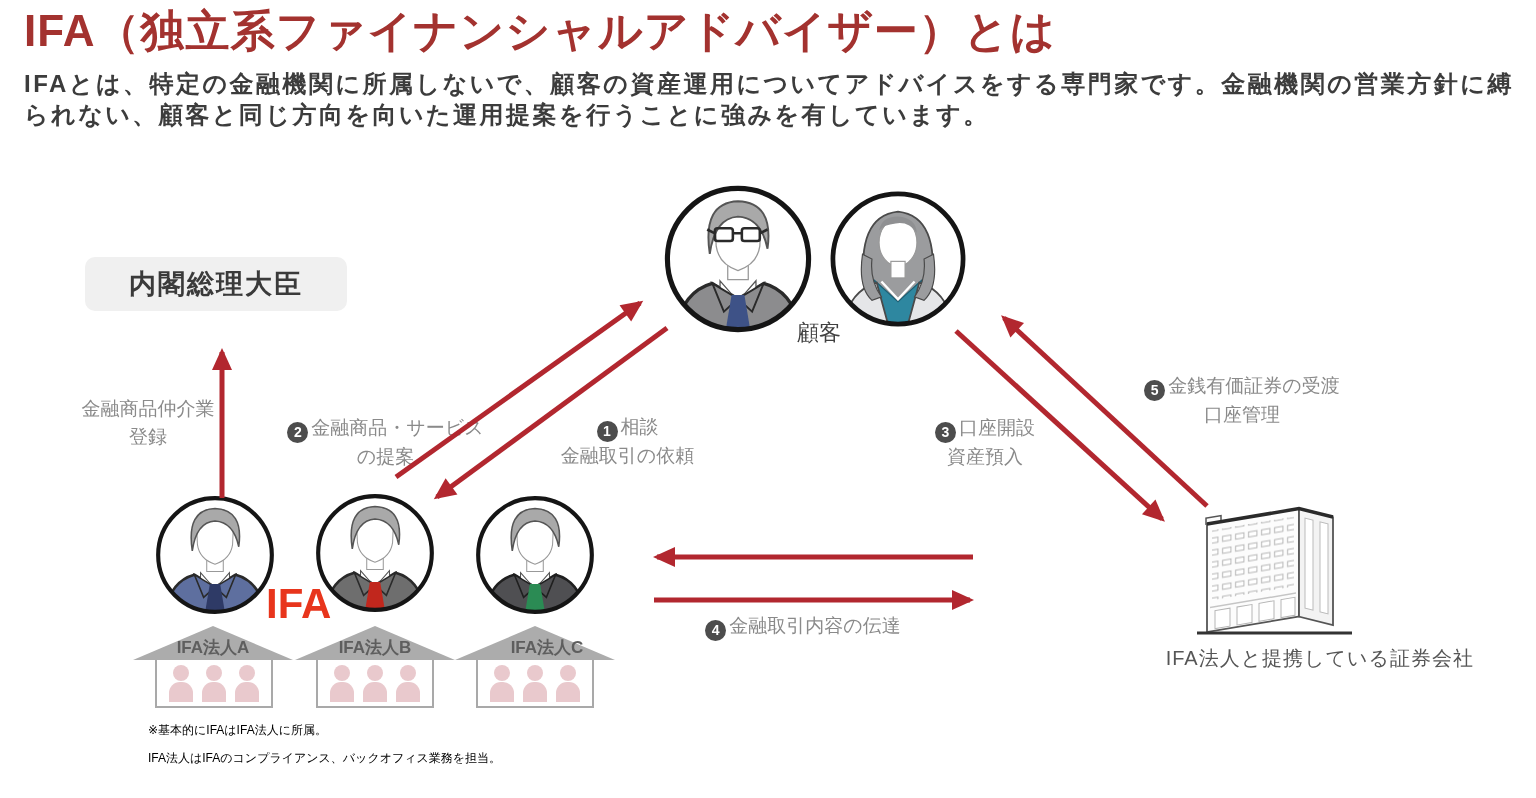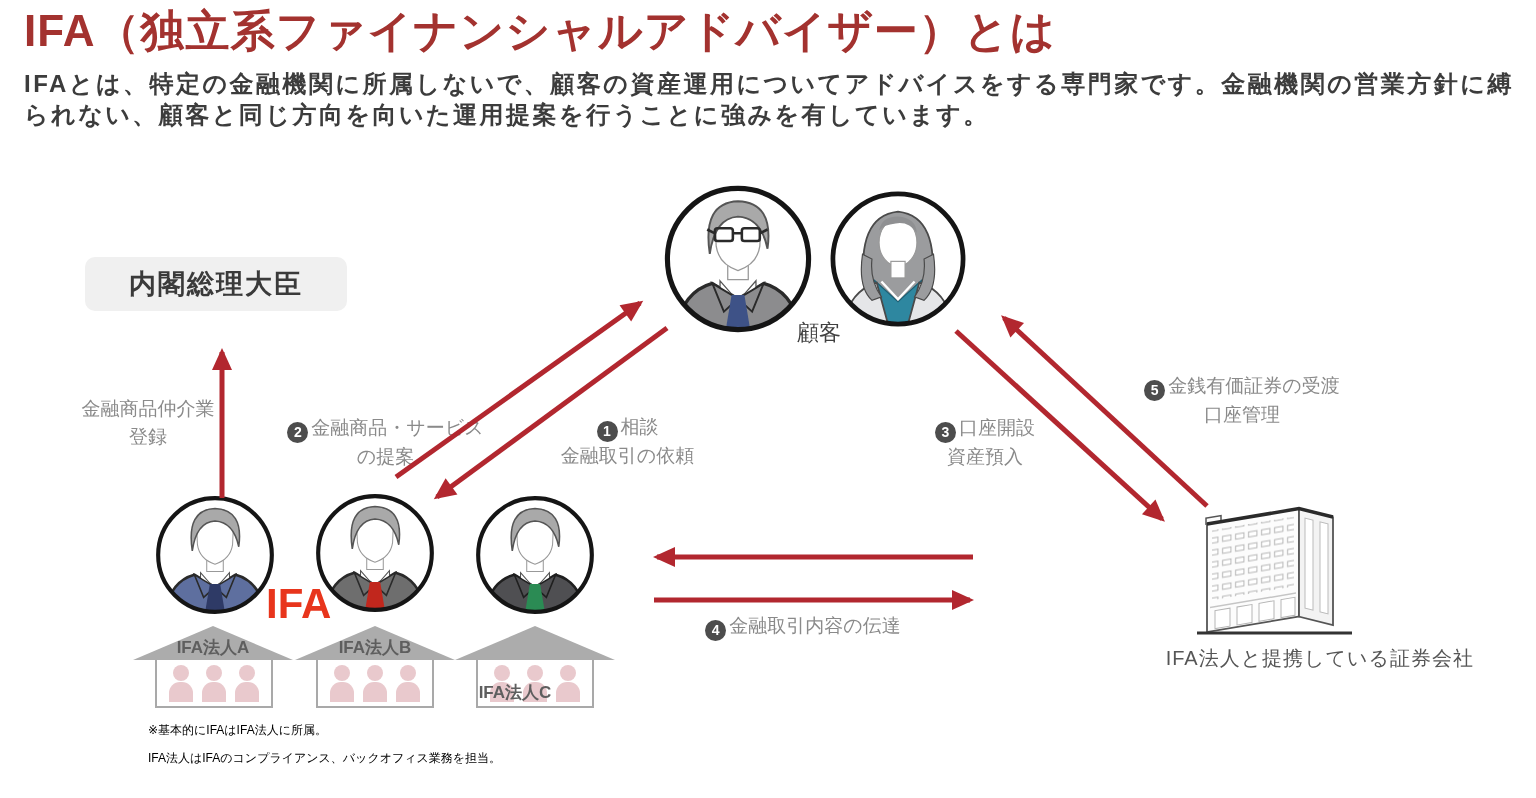--- a/index.html
+++ b/index.html
@@ -249,21 +249,21 @@
         <div class="head"></div>
         <div class="torso"></div>
       </div>
     <div class="person">
         <div class="head"></div>
         <div class="torso"></div>
       </div>
   </div>
 
   <div class="house-roof" style="left:455px; top:626px;"></div>
-  <div class="house-label" style="left:435px; top:636px;margin-top:45px;">IFA法人C</div>
+  <div class="house-label" style="left:467px; top:636px;">IFA法人C</div>
   <div class="house-body" style="left:476px; top:660px;">
     <div class="person">
         <div class="head"></div>
         <div class="torso"></div>
       </div>
     <div class="person">
         <div class="head"></div>
         <div class="torso"></div>
       </div>
     <div class="person">

